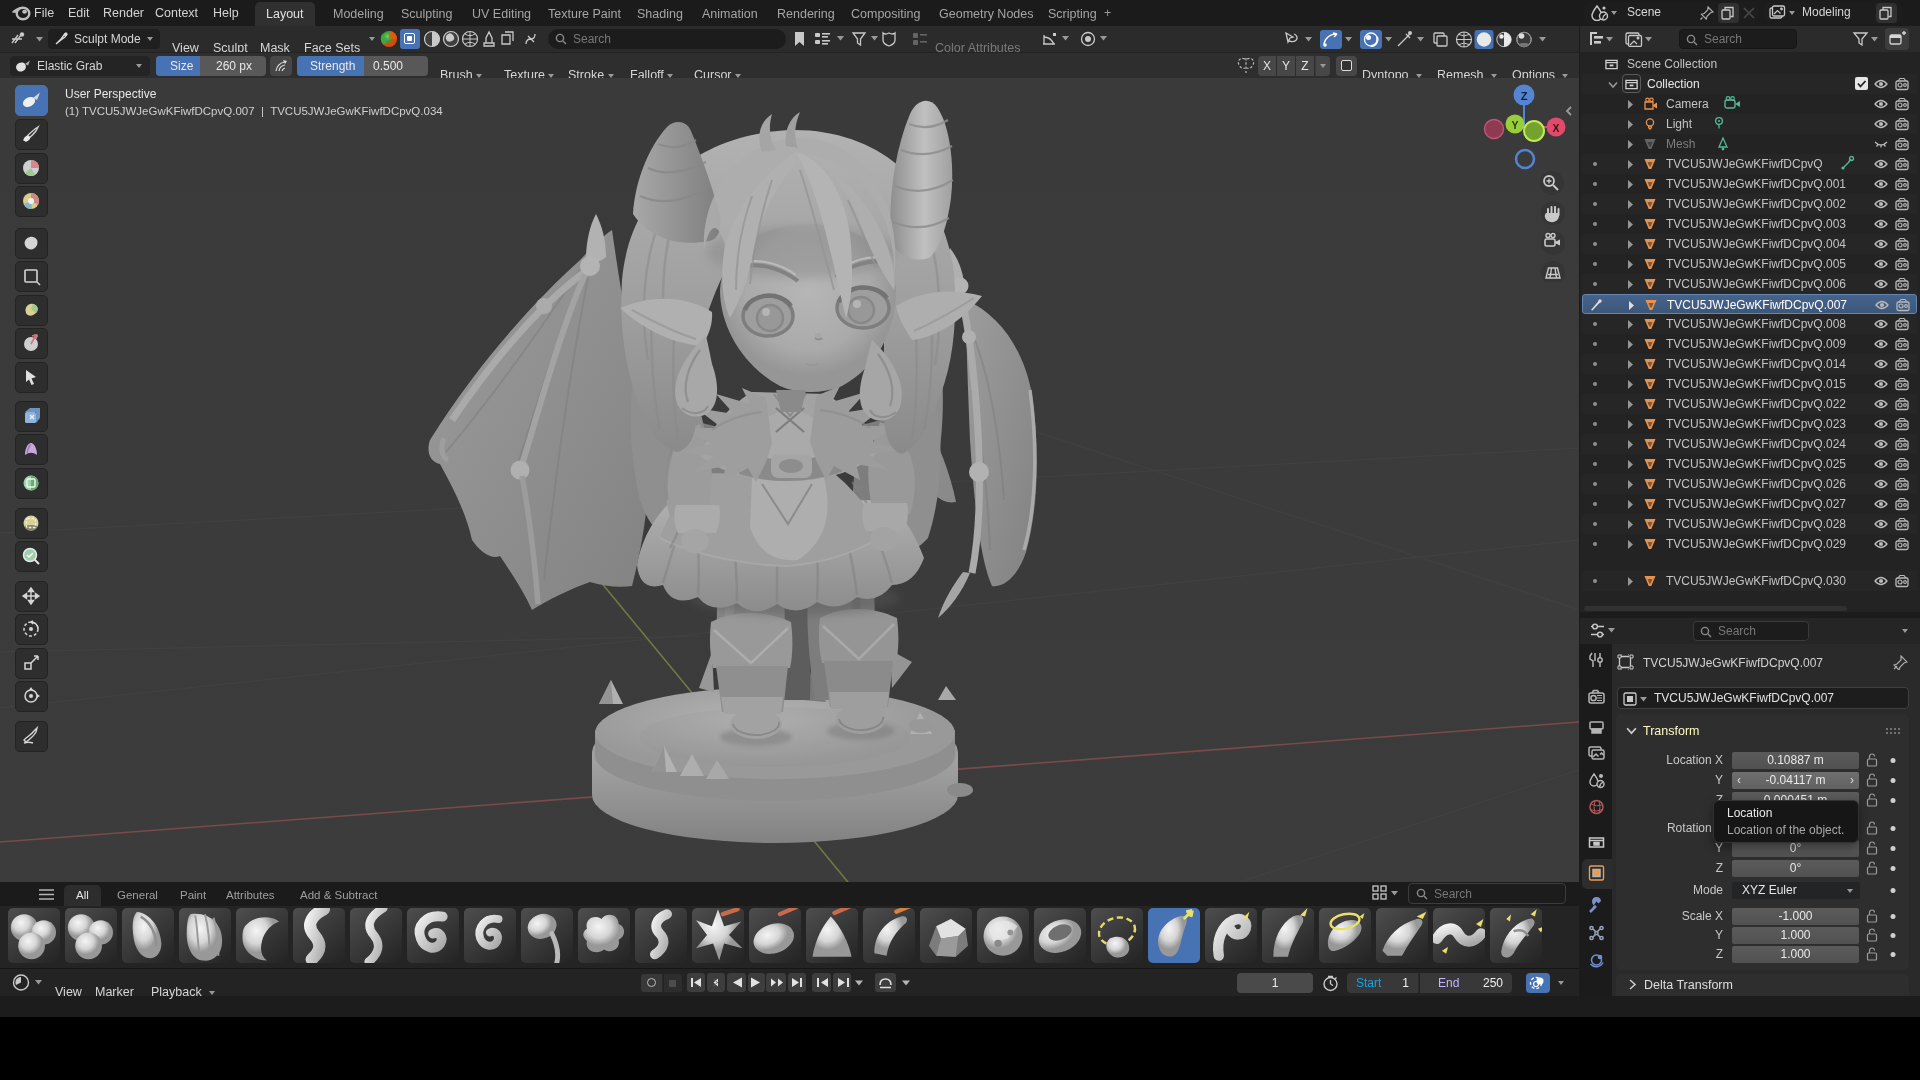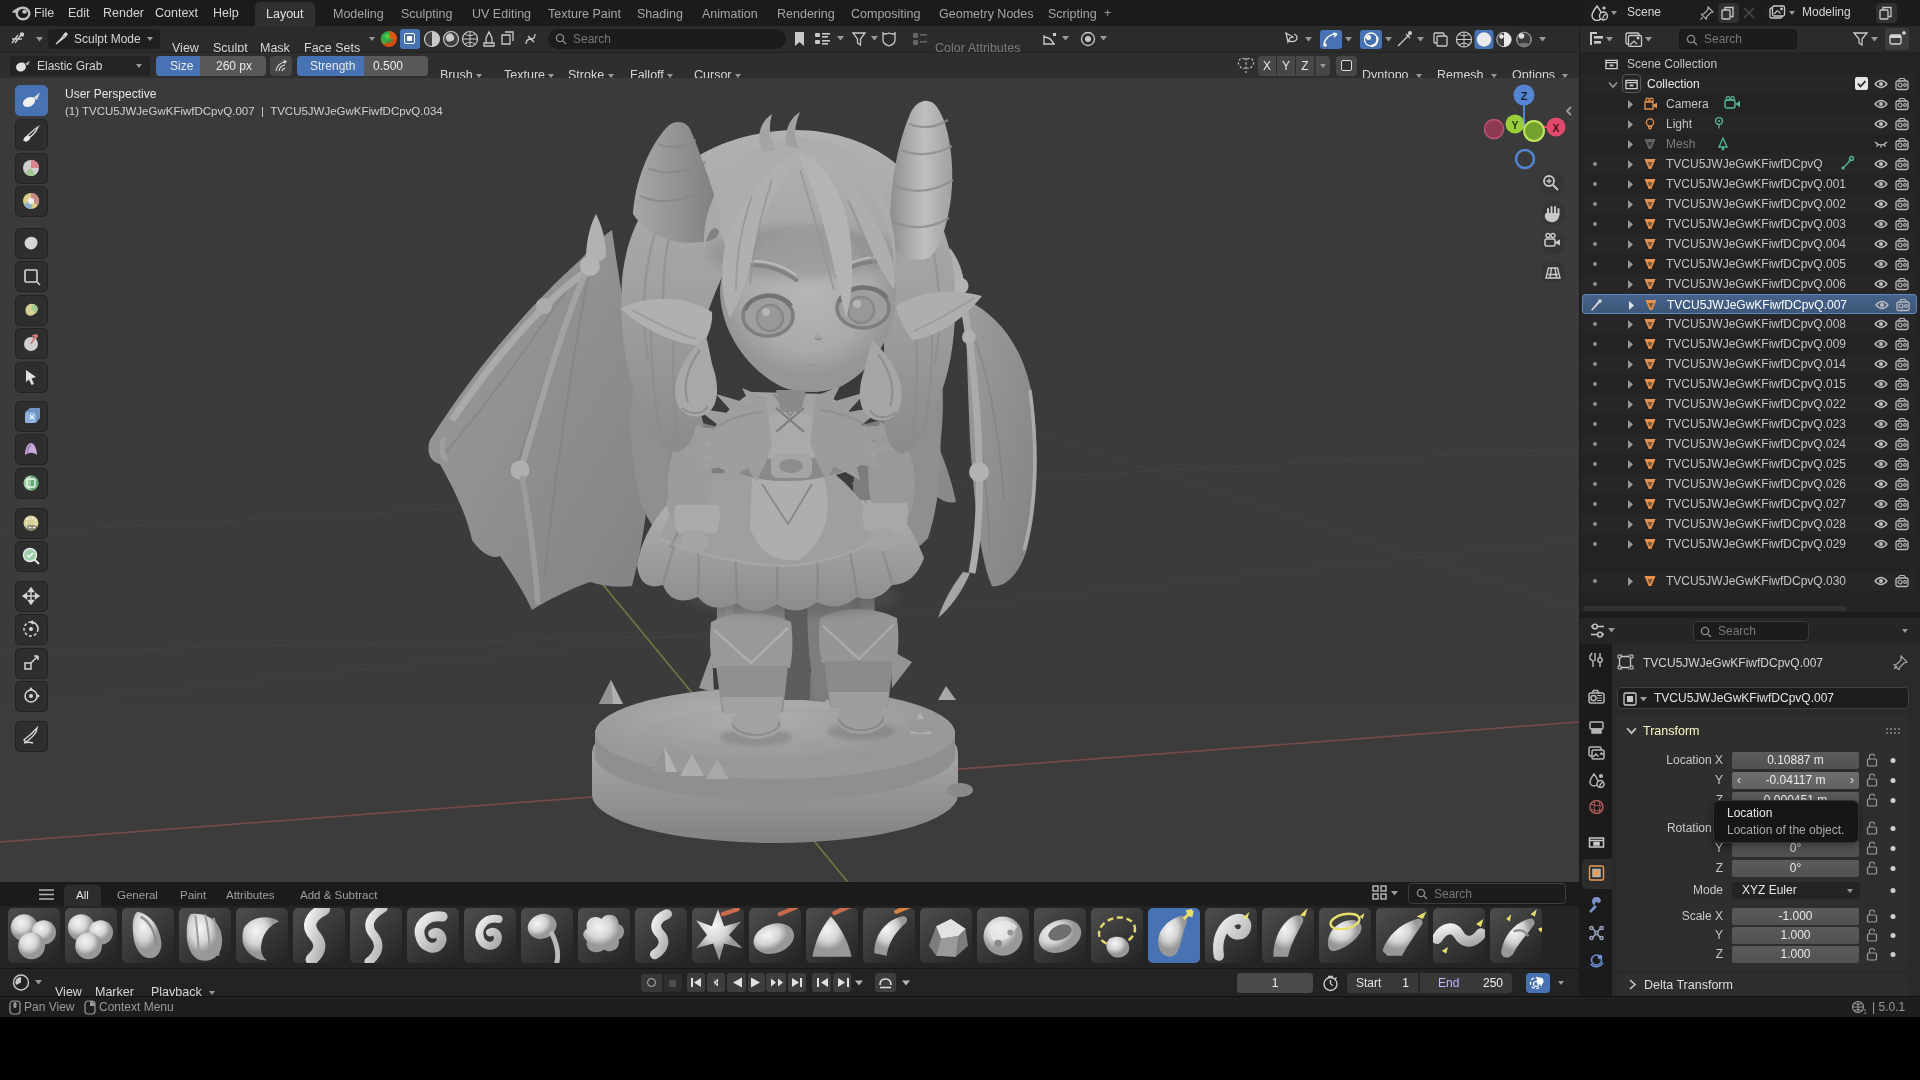--- a/index.html
+++ b/index.html
@@ -1004,50 +1004,32 @@
       </g>
       <path d="M168,7.5 l4,5 l4,-5 z" fill="#b5b5b5"></path>
       <path d="M193,12 c0,-4 2.5,-6 5.5,-6 c3,0 5.5,2 5.5,6 M193,14.5 h11" stroke="#dedede" stroke-width="1.6" fill="none"></path>
       <path d="M215,7.5 l4,5 l4,-5 z" fill="#b5b5b5"></path>
     </svg>
     <div class="abs" style="left:1237px;top:4px;width:76px;height:20px;background:#4a4a4a;border-radius:4px;text-align:center;line-height:20px;font-size:12px;color:#efefef">1</div>
     <svg class="abs" style="left:1322px;top:6px" width="17" height="17" viewBox="0 0 17 17">
       <circle cx="8.5" cy="9" r="6.5" fill="none" stroke="#c9c9c9" stroke-width="1.4"></circle>
         <path d="M8.5,9 v-4 M8.5,9 l2.5,1.5 M6,1.5 h5 M13,4 l1.5,-1.5" stroke="#c9c9c9" stroke-width="1.4" fill="none"></path>
     </svg>
-    <div class="abs" style="left:1347px;top:4px;width:72px;height:20px;background:#383838;border-radius:4px 0 0 4px;border-right:1px solid #2b2b2b;font-size:12px;line-height:20px"><span style="margin-left:9px;color:#e5e5e5">Start</span><span style="float:right;margin-right:9px;color:#efefef">1</span></div>
+    <div class="abs" style="left:1347px;top:4px;width:72px;height:20px;background:#383838;border-radius:4px 0 0 4px;border-right:1px solid #2b2b2b;font-size:12px;line-height:20px"><span style="margin-left:9px;color:#0ea5e9">Start</span><span style="float:right;margin-right:9px;color:#efefef">1</span></div>
     <div class="abs" style="left:1420px;top:4px;width:92px;height:20px;background:#383838;border-radius:0 4px 4px 0;font-size:12px;line-height:20px"><span style="margin-left:18px;color:#c4b5fd">End</span><span style="float:right;margin-right:9px;color:#efefef">250</span></div>
     <div class="abs" style="left:1526px;top:4px;width:24px;height:20px;background:#4772b3;border-radius:4px">
       <svg class="abs" style="left:3px;top:2px" width="18" height="16" viewBox="0 0 18 16">
           <circle cx="7" cy="8" r="5.5" fill="none" stroke="#fff" stroke-width="1.4" stroke-dasharray="3 2"></circle>
           <circle cx="11" cy="6" r="3.5" fill="#fff"></circle>
           <circle cx="7" cy="9" r="2.5" fill="none" stroke="#fff" stroke-width="1.2"></circle>
         </svg>
     </div>
     <span class="varrow" style="position:absolute;left:1558px;top:12px"></span>
   </div>
 
-  <div id="status" class="abs">
-    <svg class="abs" style="left:9px;top:3px" width="12" height="15" viewBox="0 0 12 15">
-      <rect x="1" y="1" width="10" height="13" rx="3" fill="none" stroke="#9a9a9a" stroke-width="1.2"></rect>
-        <rect x="4.5" y="2" width="3" height="6" rx="1.5" fill="#9a9a9a"></rect>
-    </svg>
-    <span class="abs" style="left:24px;top:3px;font-size:12px;color:#9a9a9a">Pan View</span>
-    <svg class="abs" style="left:84px;top:3px" width="12" height="15" viewBox="0 0 12 15">
-      <rect x="1" y="1" width="10" height="13" rx="3" fill="none" stroke="#9a9a9a" stroke-width="1.2"></rect>
-        <path d="M6,1 a5,5 0 0 1 5,5 l-5,0 z" fill="#9a9a9a"></path>
-    </svg>
-    <span class="abs" style="left:99px;top:3px;font-size:12px;color:#9a9a9a">Context Menu</span>
-    <svg class="abs" style="left:1851px;top:3px" width="16" height="15" viewBox="0 0 16 15">
-      <circle cx="7" cy="7" r="5.5" fill="none" stroke="#9a9a9a" stroke-width="1.2"></circle>
-      <path d="M1.5,7 h11 M7,1.5 v11 M3,3.5 a8.5,8.5 0 0 0 8,0 M3,10.5 a8.5,8.5 0 0 1 8,0" stroke="#9a9a9a" stroke-width="1" fill="none"></path>
-      <text x="12" y="14" font-size="7" fill="#9a9a9a">1</text>
-    </svg>
-    <span class="abs" style="left:1872px;top:3px;font-size:12px;color:#9a9a9a">| 5.0.1</span>
-  </div>
 
   <div id="outlhead" class="abs">
     <svg class="abs" style="left:9px;top:5px" width="34" height="16" viewBox="0 0 34 16">
       <g fill="#c9c9c9">
           <rect x="1" y="1" width="2" height="13"></rect>
           <rect x="1" y="1" width="7" height="2"></rect>
           <rect x="5" y="5" width="9" height="2.6"></rect>
           <rect x="5" y="10" width="7" height="2.6"></rect>
         </g>
       <path d="M17,6 l3.5,4.5 l3.5,-4.5 z" fill="#999"></path>

